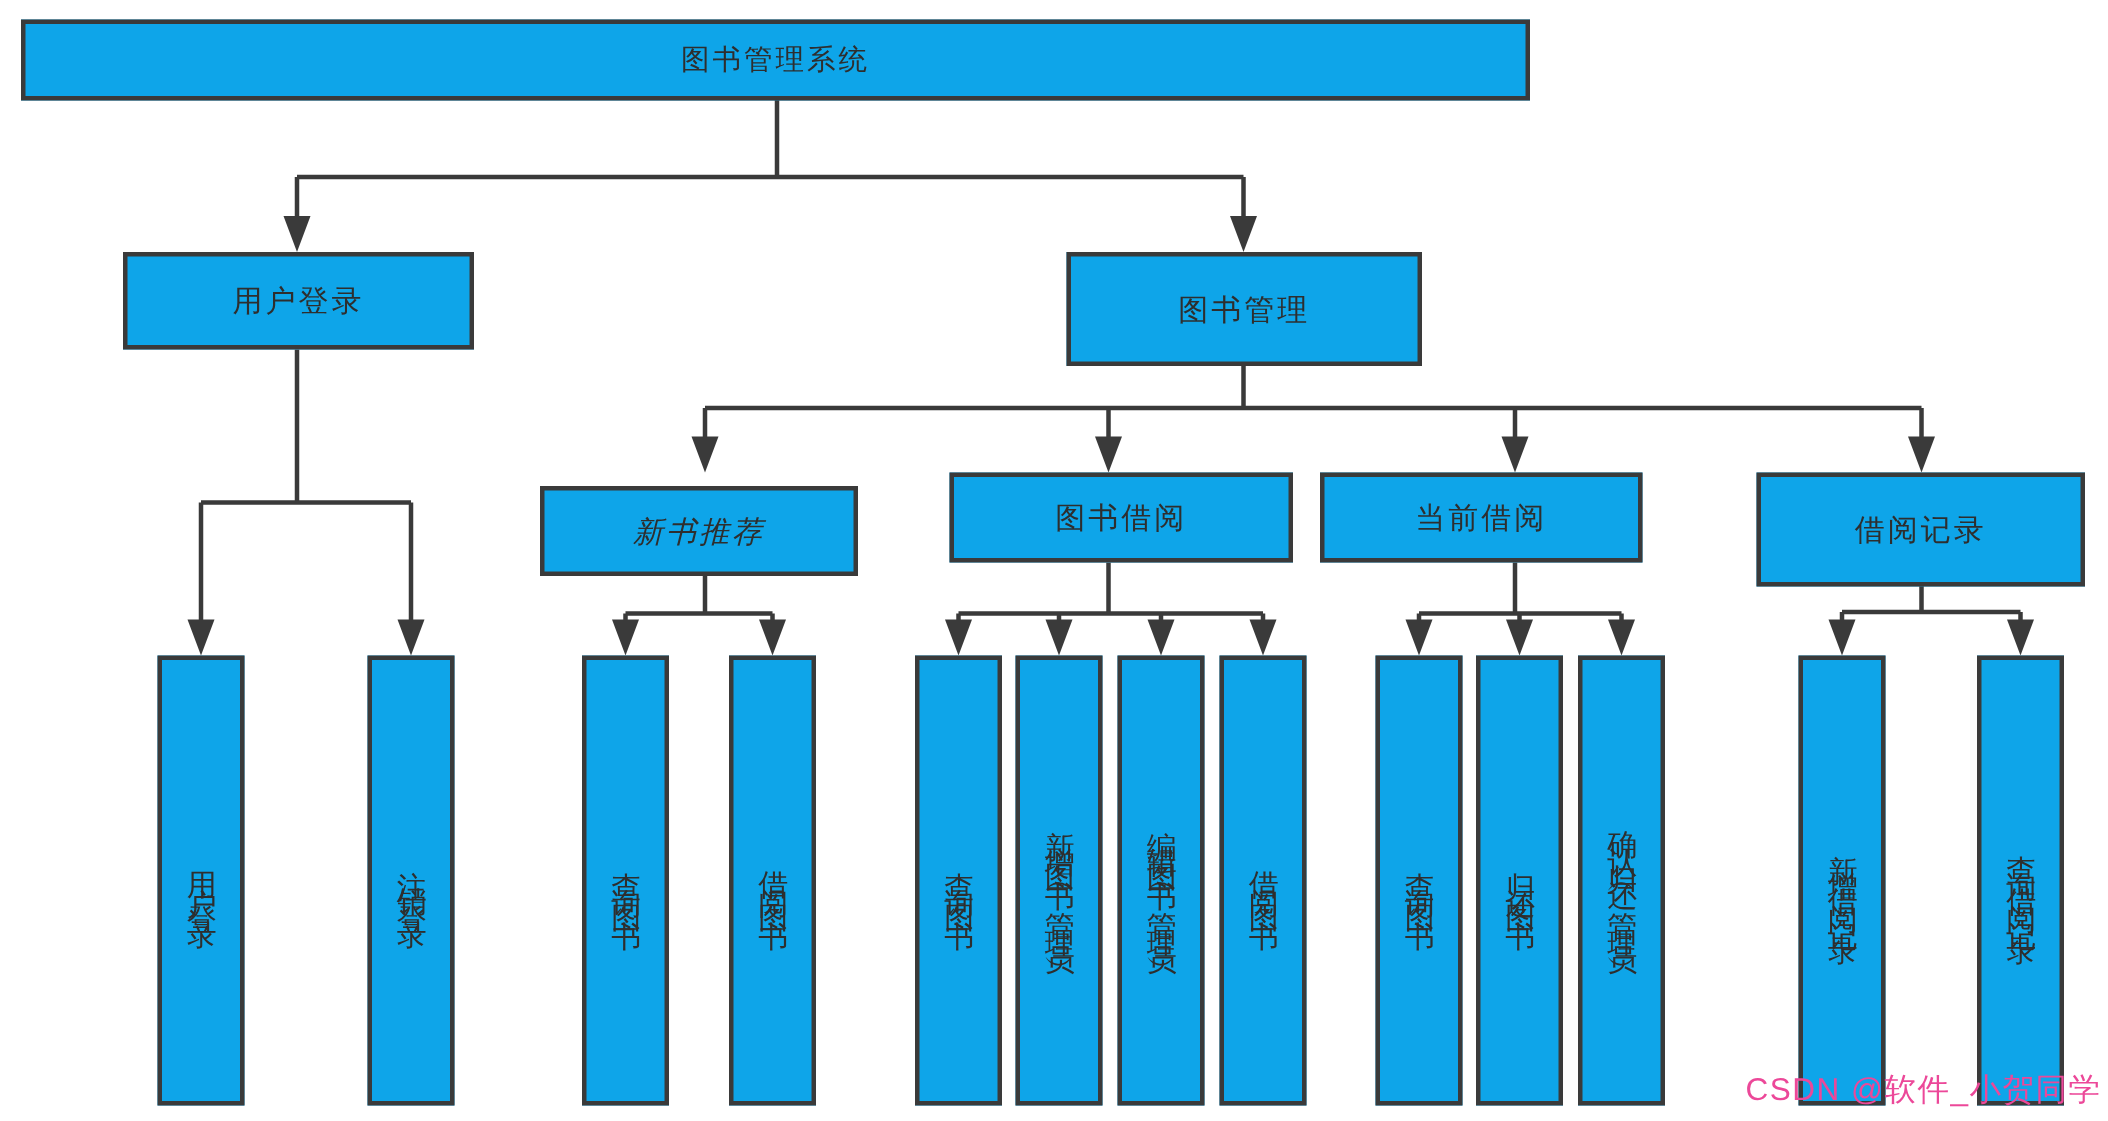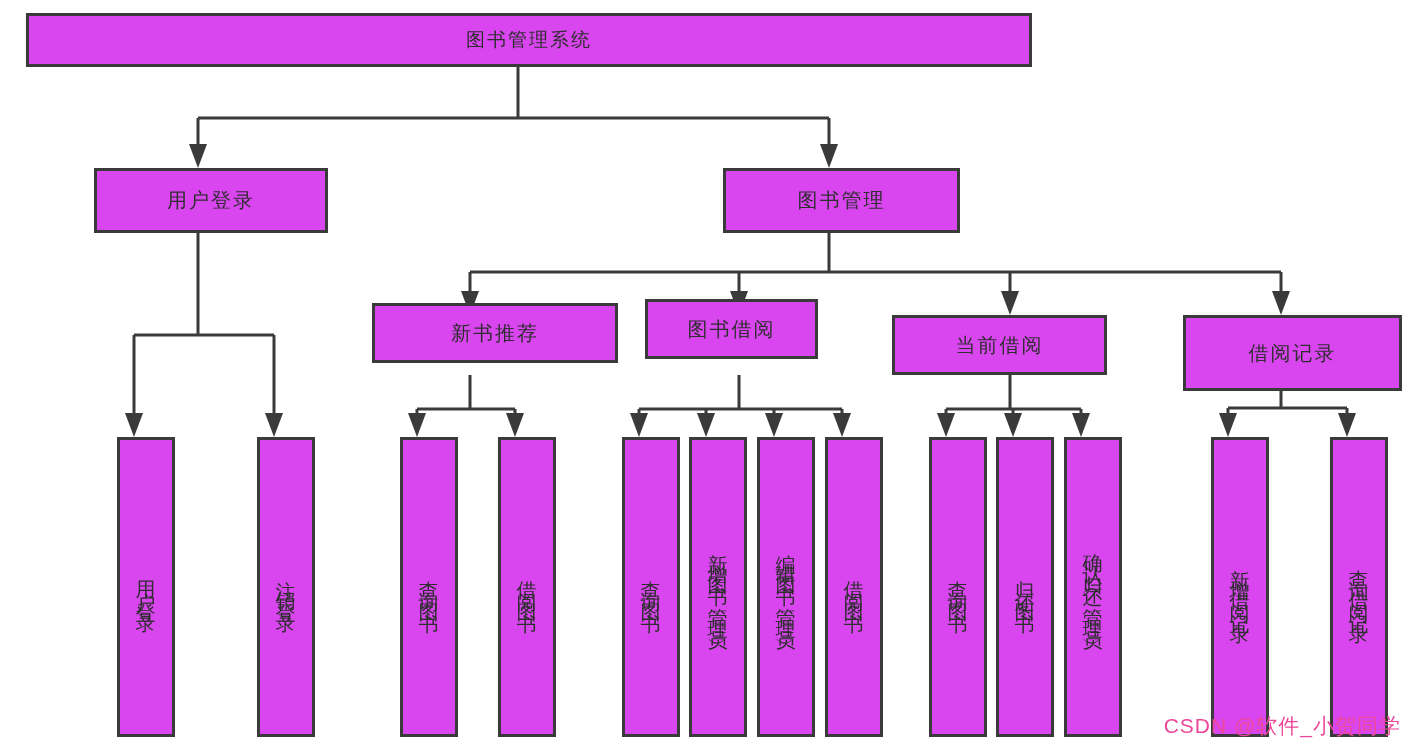--- a/index.html
+++ b/index.html
@@ -20,27 +20,26 @@
     left: 0;
     top: 0;
     width: 1405px;
     height: 747px;
     z-index: 1;
   }
   .node {
     position: absolute;
     box-sizing: border-box;
     border: 3px solid #3a3a3a;
-    background: #d946ef;
+    background: #0ea5e9;
     display: flex;
     align-items: center;
     justify-content: center;
     color: #2e2e2e;
     z-index: 2;
-    margin-left: 12px;
   }
   .h-node span {
     font-size: 20px;
     letter-spacing: 2px;
     white-space: nowrap;
   }
   .root-node span {
     font-size: 19px;
     letter-spacing: 2px;
   }
@@ -111,28 +110,28 @@
     </g>
   </svg>
 
   <div class="node h-node root-node" style="left:14px; top:13px; width:1006px; height:54px;">
     <span>图书管理系统</span>
   </div>
 
   <div class="node h-node" style="left:82px; top:168px; width:234px; height:65px;">
     <span>用户登录</span>
   </div>
-  <div class="node h-node" style="left:711px; top:168px; width:237px; height:65px;">
+  <div class="node h-node" style="left:711px; top:168px; width:237px; height:76px;">
     <span>图书管理</span>
   </div>
 
-  <div class="node h-node" style="left:360px; top:303px; width:246px; height:60px;">
+  <div class="node h-node" style="left:360px; top:324px; width:212px; height:60px;font-style:italic;">
     <span>新书推荐</span>
   </div>
-  <div class="node h-node" style="left:633px; top:299px; width:173px; height:60px;">
+  <div class="node h-node" style="left:633px; top:315px; width:229px; height:60px;">
     <span>图书借阅</span>
   </div>
   <div class="node h-node" style="left:880px; top:315px; width:215px; height:60px;">
     <span>当前借阅</span>
   </div>
   <div class="node h-node" style="left:1171px; top:315px; width:219px; height:76px;">
     <span>借阅记录</span>
   </div>
 
   <div class="node v-node" style="left:105px; top:437px; width:58px; height:300px;">

